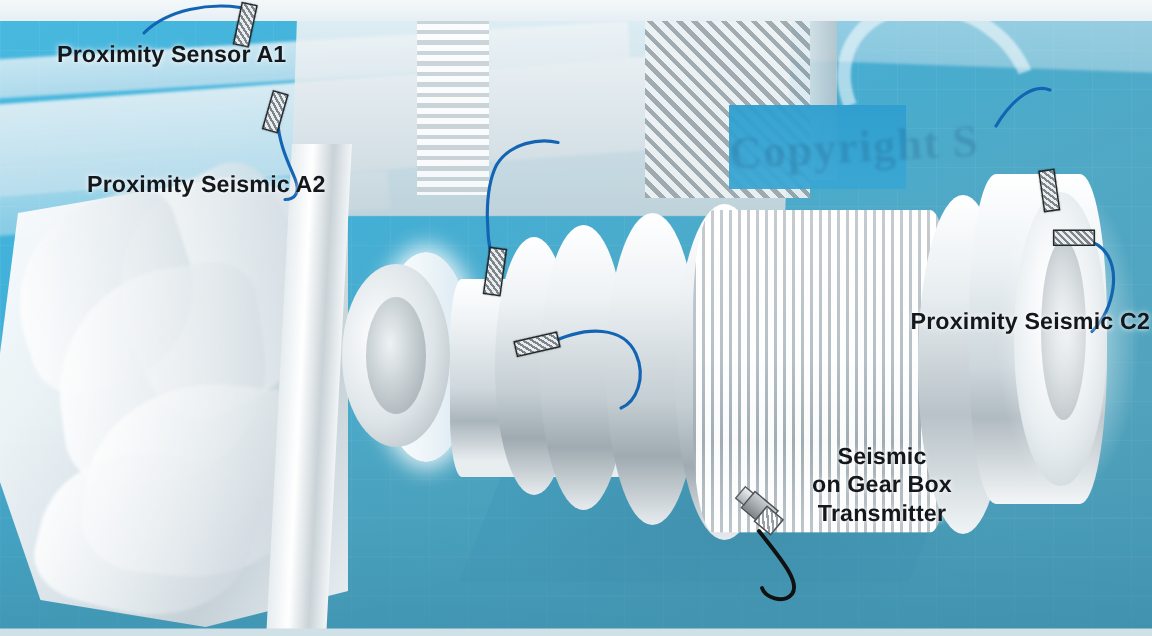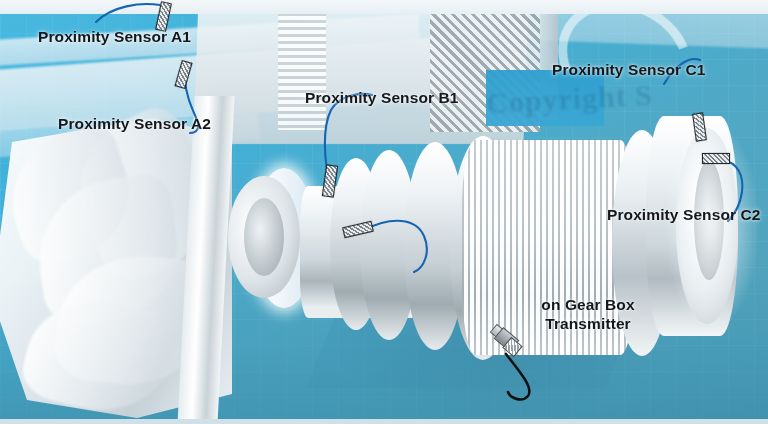--- a/index.html
+++ b/index.html
@@ -339,27 +339,26 @@
   <div class="sensor-body" style="left:702px;top:153px;width:26px;height:9px;transform:rotate(0deg);"></div>
 
   <div class="seismic">
     <div class="tip"></div>
     <div class="barrel"></div>
     <div class="knurl"></div>
   </div>
 
   <div class="label" style="left:38px;top:28px;">Proximity Sensor A1</div>
 
-  <div class="label" style="left:58px;top:115px;">Proximity Sensor A2</div>
-
-  <div class="label" style="left:305px;top:89px;">Proximity Sensor B1</div>
-
-
-  <div class="label" style="left:552px;top:61px;">Proximity Sensor C1</div>
-
-  <div class="label" style="left:607px;top:206px;">Proximity Sensor C2</div>
+  <div class="label" style="left:58px;top:115px;">Proximity Seismic A2</div>
+
+
+
+
+  <div class="label" style="left:607px;top:206px;">Proximity Seismic C2</div>
 
   <div class="label multiline" style="left:528px;top:296px;width:120px;">
+    <div>Seismic</div>
     <div>on Gear Box</div>
     <div>Transmitter</div>
   </div>
 
 </div>
 
 </body></html>

